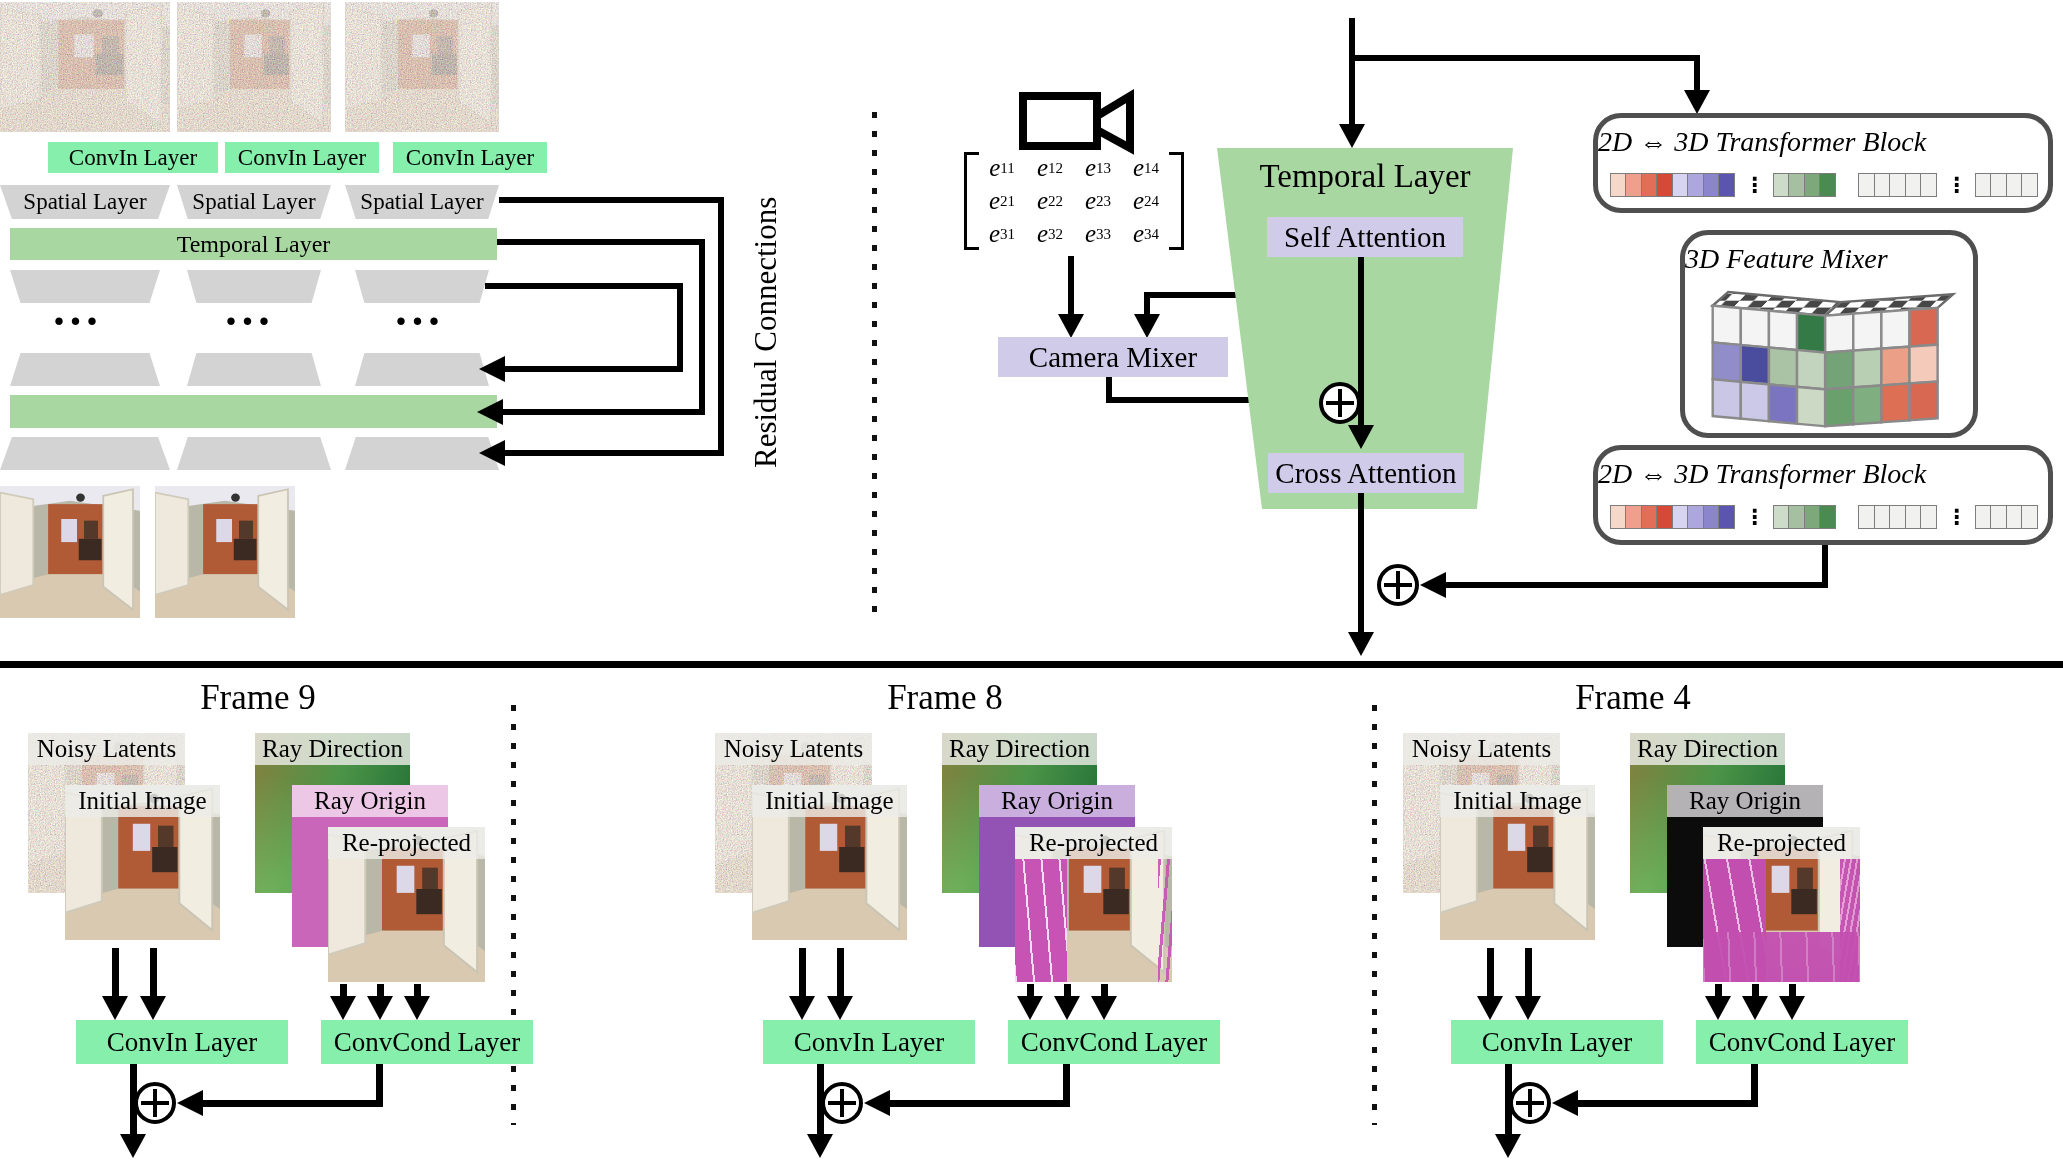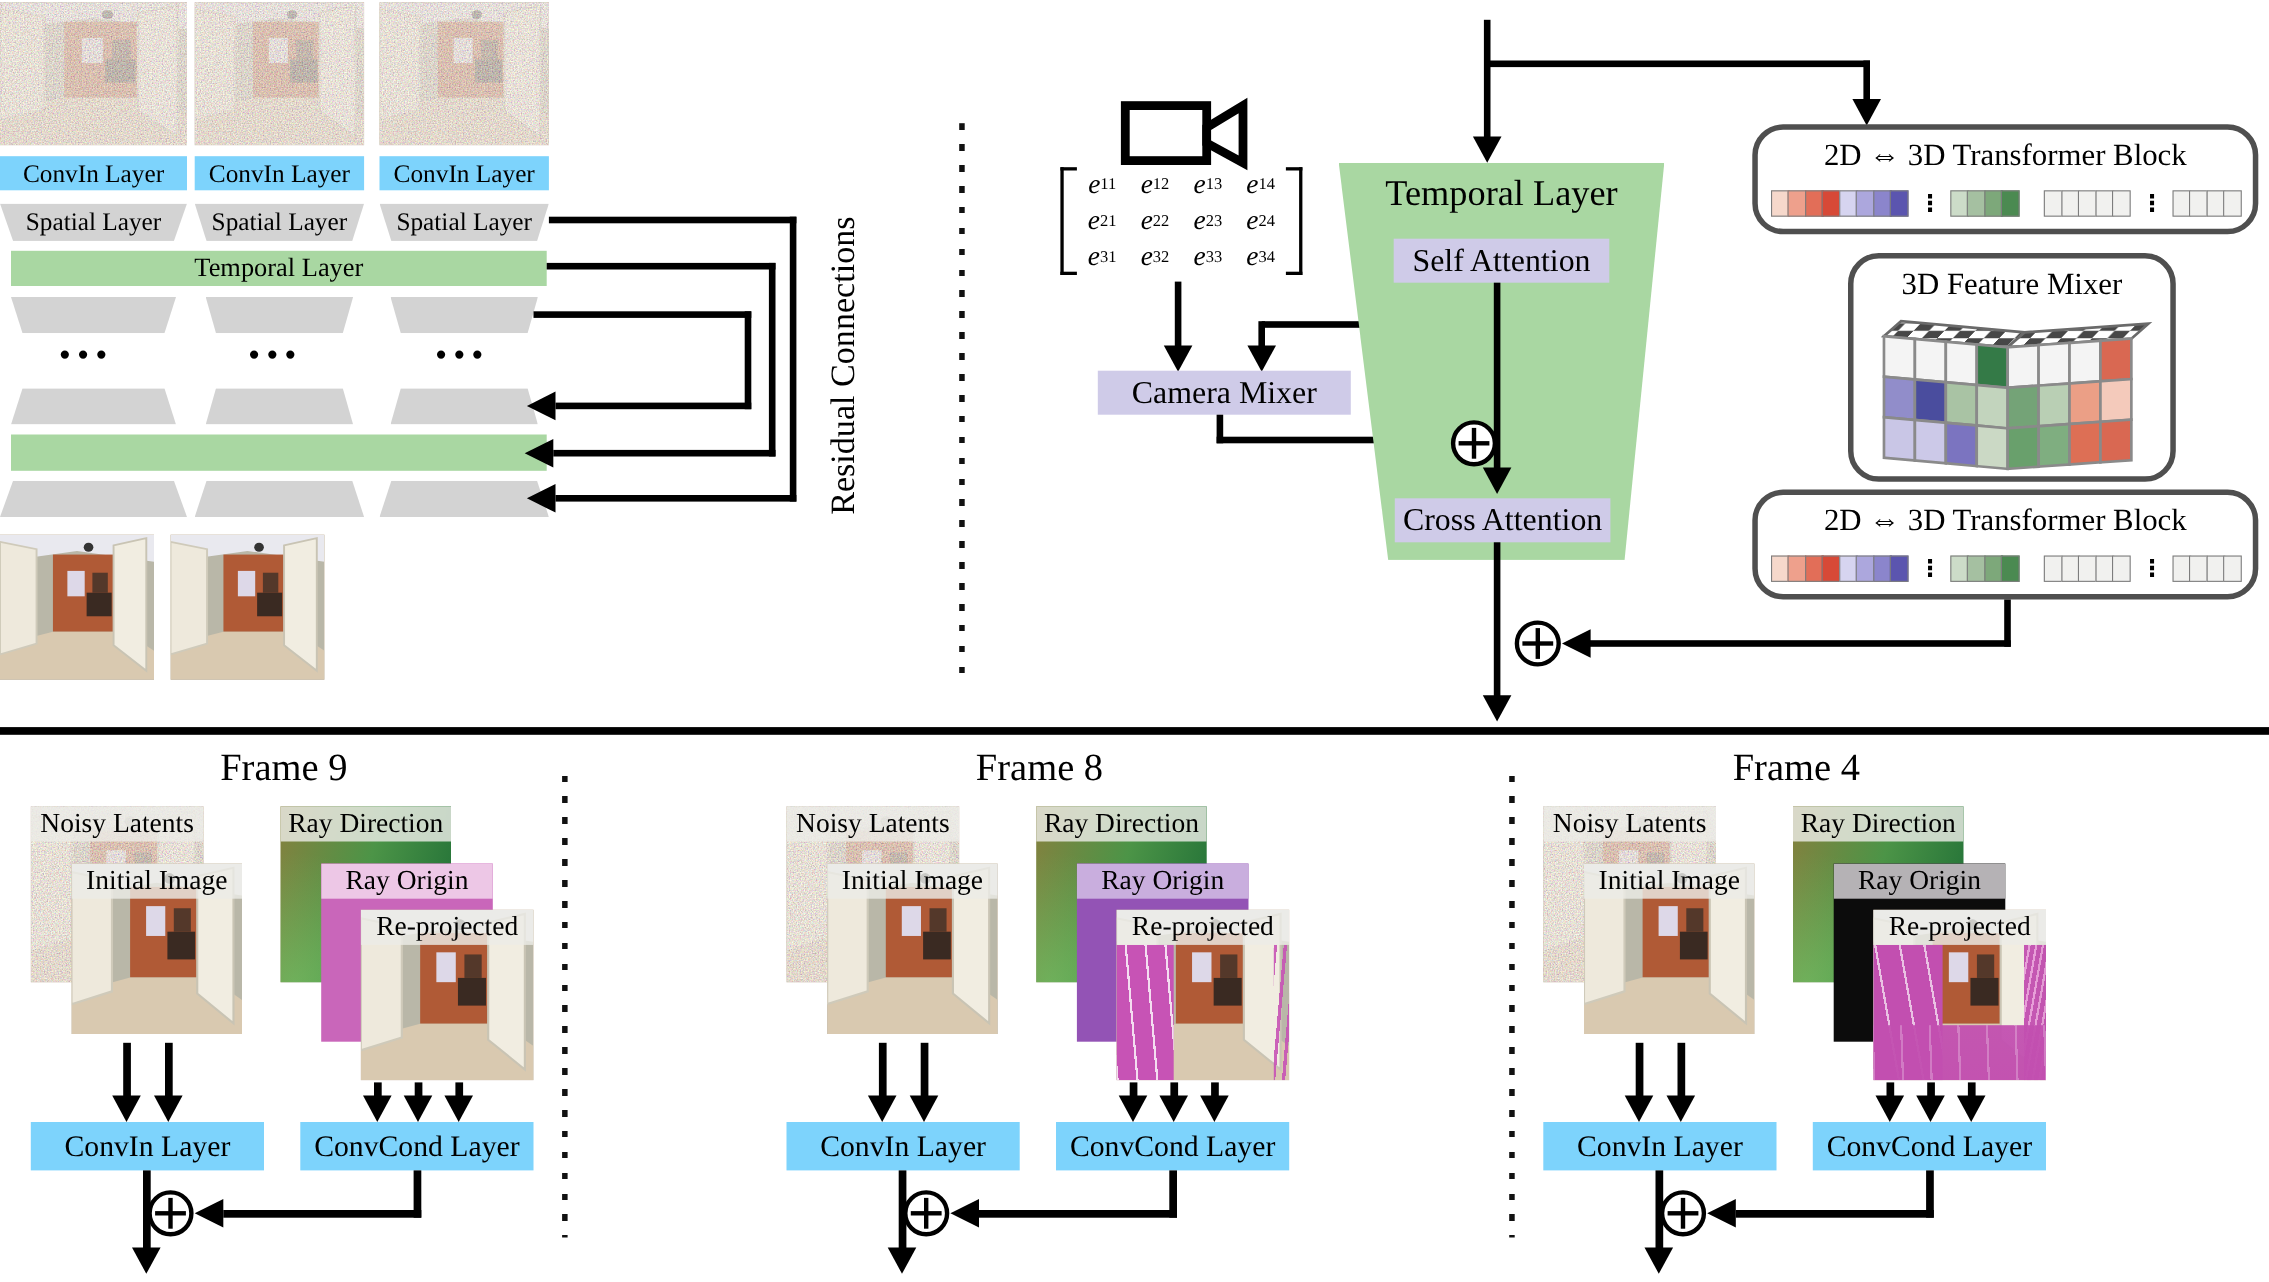--- a/index.html
+++ b/index.html
@@ -8,21 +8,21 @@
   .abs{position:absolute;}
   .ln{position:absolute;background:#000;}
   .ah{position:absolute;width:0;height:0;}
   .ah.down{border-left:13px solid transparent;border-right:13px solid transparent;border-top:24px solid #000;}
   .ah.left{border-top:13px solid transparent;border-bottom:13px solid transparent;border-right:26px solid #000;}
   .ah.right{border-top:13px solid transparent;border-bottom:13px solid transparent;border-left:26px solid #000;}
   .oplus{position:absolute;width:42px;height:42px;box-sizing:border-box;border:4px solid #000;border-radius:50%;background:#fff;z-index:5;}
   .oplus::before{content:"";position:absolute;left:50%;top:3px;bottom:3px;width:4px;margin-left:-2px;background:#000;}
   .oplus::after{content:"";position:absolute;top:50%;left:3px;right:3px;height:4px;margin-top:-2px;background:#000;}
   .box{position:absolute;display:flex;align-items:center;justify-content:center;text-align:center;}
-  .peach{background:#7dd3fc;}
+  .peach{background:#86efac;margin-left:48px;}
   .gray{background:#d3d3d3;}
   .green{background:#a9d7a2;}
   .lav{background:#cfcbe8;}
   .trap-down{clip-path:polygon(0 0,100% 0,93% 100%,7% 100%);}
   .trap-up{clip-path:polygon(7% 0,93% 0,100% 100%,0 100%);}
   .lbl23{font-size:23px;}
   .lbl24{font-size:24px;}
   .lbl29{font-size:29px;}
   .lbl33{font-size:33px;}
   .dots{position:absolute;font-size:46px;font-weight:bold;letter-spacing:5px;text-align:center;line-height:10px;}
@@ -42,21 +42,21 @@
   .warp-left .m2{display:block;right:0;top:32px;bottom:0;width:9%;
      background:repeating-linear-gradient(95deg,rgba(199,83,181,.9) 0 3px,transparent 3px 9px);}
   .warp-heavy .m1{display:block;left:0;top:32px;bottom:0;width:40%;
      background:repeating-linear-gradient(80deg,rgba(255,255,255,.65) 0 2px,transparent 2px 22px),linear-gradient(#c24fb0,#c24fb0);}
   .warp-heavy .m2{display:block;right:0;top:32px;bottom:0;width:13%;
      background:repeating-linear-gradient(100deg,rgba(194,79,176,.95) 0 4px,rgba(230,150,215,.9) 4px 6px);}
   .warp-heavy .m3{display:block;left:0;right:0;bottom:0;height:32%;
      background:repeating-linear-gradient(88deg,rgba(255,255,255,.25) 0 2px,transparent 2px 26px),linear-gradient(rgba(194,79,176,.94),rgba(194,79,176,.97));}
   .wm{position:absolute;left:5px;bottom:7px;font-family:"Liberation Sans",sans-serif;font-size:10px;color:#e8e8e8;z-index:4;text-shadow:0 0 2px rgba(0,0,0,.4);}
   .rblock{position:absolute;box-sizing:border-box;border:5px solid #4f4f4f;border-radius:28px;background:#fff;}
-  .rtitle{position:absolute;left:0;right:0;top:8px;text-align:center;font-size:28px;}
+  .rtitle{position:absolute;left:0;right:0;top:8px;text-align:left;font-size:28px;font-style:italic;}
   .token-strip{position:absolute;left:13px;right:10px;top:50px;height:34px;display:flex;align-items:center;}
   .tgroup{display:flex;}
   .tok{width:17px;height:24px;border:1.5px solid #7d7d7d;box-sizing:border-box;margin-left:-1.5px;}
   .vdots{font-family:"DejaVu Sans",sans-serif;font-size:21px;font-weight:bold;margin:0 9px;line-height:24px;}
   .tgap{width:24px;}
   .mcell{display:flex;align-items:center;justify-content:center;font-size:25px;}
   .mcell i{font-family:"Liberation Serif",serif;}
   .mcell sub{font-size:15px;line-height:0;}
   .mx{position:absolute;display:grid;grid-template-columns:repeat(4,1fr);align-content:space-around;}
   .mbrk{position:absolute;top:0;bottom:0;width:12px;border:3px solid #000;}

